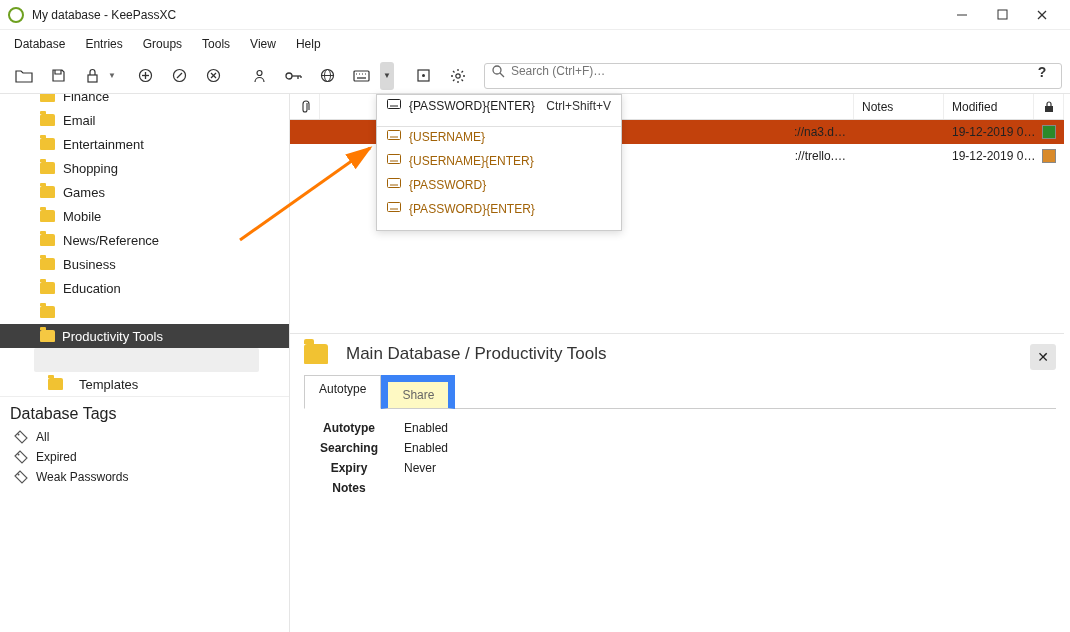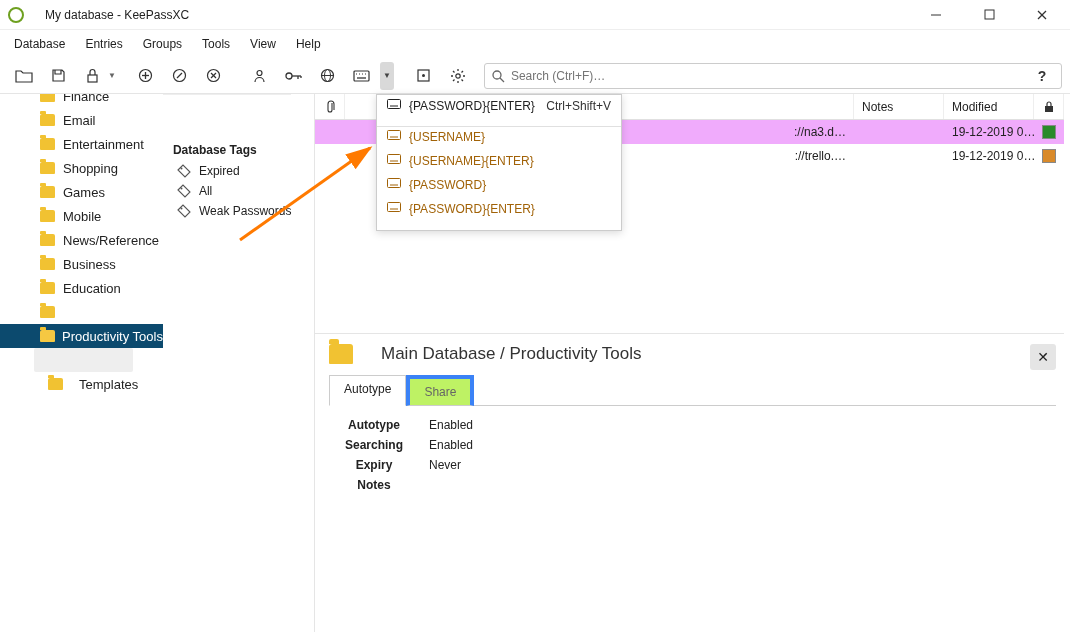--- a/index.html
+++ b/index.html
@@ -1,62 +1,62 @@
 <!DOCTYPE html>
 <html><head>
 <meta charset="utf-8">
 <style>
 * { box-sizing: border-box; margin: 0; padding: 0; font-family: "Segoe UI", Tahoma, sans-serif; }
 body { background: #fff; width: 1070px; height: 632px; overflow: hidden; color: #222; font-size: 13px; }
 
 
-.titlebar { height: 30px; display: flex; align-items: center; padding: 0 8px; border-bottom: 1px solid #eee; gap: 13px; }
+.titlebar { height: 30px; display: flex; align-items: center; padding: 0 8px; border-bottom: 1px solid #eee; }
 .titlebar .app-icon { width: 16px; height: 16px; border-radius: 50%; border: 2px solid #6ea020; margin-right: 8px; position: relative; }
 .titlebar .title-text { flex: 1; font-size: 12px; }
 .titlebar .win-btn { width: 40px; height: 28px; display: flex; align-items: center; justify-content: center; font-size: 14px; }
 
 
 .menubar { height: 28px; display: flex; align-items: center; padding: 0 4px; }
 .menubar .mitem { padding: 4px 10px; font-size: 12px; }
 
 
 .toolbar { height: 36px; display: flex; align-items: center; padding: 0 8px; border-bottom: 1px solid #e5e5e5; gap: 2px; }
 .tbtn { width: 32px; height: 28px; display: flex; align-items: center; justify-content: center; color: #333; border-radius: 3px; }
 .tbtn.active-drop { background: #d9d9d9; }
 .tsep { width: 10px; }
 .tcaret { font-size: 8px; color: #666; margin-left: -2px; }
-.search-wrap { flex: 1; margin-left: 8px; display: flex; align-items: center; border: 1px solid #ccc; border-radius: 3px; height: 26px; padding: 0 6px; }
+.search-wrap { flex: 1; margin-left: 8px; display: flex; align-items: flex-start; border: 1px solid #ccc; border-radius: 3px; height: 26px; padding: 0 6px; }
 .search-wrap input { flex: 1; border: none; outline: none; font-size: 12px; background: transparent; }
 .help-btn { width: 26px; text-align: center; font-size: 14px; font-weight: bold; color: #333; }
 
 
 .main { display: flex; height: calc(632px - 30px - 28px - 36px); }
-.sidebar { width: 315px; border-right: 1px solid #e5e5e5; position: relative; overflow: hidden; display: flex; flex-direction: row; }
+.sidebar { width: 290px; border-right: 1px solid #e5e5e5; position: relative; overflow: hidden; display: flex; flex-direction: column; }
 .tree { flex: 0 0 auto; padding-top: 2px; overflow: hidden; }
 .tree-item { height: 24px; display: flex; align-items: center; padding-left: 40px; gap: 8px; }
-.tree-item.selected { background: #0c4a6e; color: #fff; gap: 7px; }
+.tree-item.selected { background: #404040; color: #fff; gap: 7px; }
 .tree-item.selected .folder-icon { filter: brightness(1); }
 .tree-item.sub { padding-left: 48px; gap: 16px; }
 .folder-icon { width: 15px; height: 12px; background: #f1c232; border-radius: 2px 2px 1px 1px; position: relative; }
 .folder-icon::before { content: ''; position: absolute; top: -3px; left: 0; width: 6px; height: 3px; background: #f1c232; border-radius: 1px 1px 0 0; }
 .folder-icon.open { background: #f5c842; }
 .blur-item { height: 24px; margin: 0 30px 0 34px; background: #eee; border-radius: 2px; }
 
 .tags-section { border-top: 1px solid #eee; padding: 6px 0 0 8px; }
-.tags-header { font-weight: 700; font-size: 12px; padding: 2px 0 4px 2px; margin-top: 40px; }
+.tags-header { font-weight: 400; font-size: 16px; padding: 2px 0 4px 2px; }
 .tag-item { display: flex; align-items: center; gap: 8px; padding: 3px 0 3px 6px; font-size: 12px; }
 
 .content { flex: 1; display: flex; flex-direction: column; position: relative; }
 
 
 .table-area { height: 240px; border-bottom: 1px solid #e5e5e5; position: relative; margin-right: 6px; overflow: hidden; }
 .thead { display: flex; height: 26px; align-items: center; border-bottom: 1px solid #e0e0e0; background: #fff; }
 .th { padding: 0 8px; font-size: 12px; border-right: 1px solid #eee; display: flex; align-items: center; height: 100%; }
 .trow { display: flex; height: 24px; align-items: center; }
-.trow.sel { background: #f0abfc; }
+.trow.sel { background: #c2410c; }
 .td { padding: 0 8px; font-size: 12px; overflow: hidden; white-space: nowrap; text-overflow: ellipsis; display: flex; align-items: center; height: 100%; }
 .swatch { width: 14px; height: 14px; border: 1px solid #888; }
 
 .col-clip { width: 30px; justify-content: center; }
 .col-notes { width: 90px; }
 .col-mod { width: 90px; }
 .col-lock { width: 30px; justify-content: center; }
 
 
 .dropdown { position: absolute; left: 376px; top: 94px; width: 246px; background: #fff; border: 1px solid #ccc; box-shadow: 0 2px 8px rgba(0,0,0,0.15); z-index: 50; padding: 4px 0; }
@@ -65,30 +65,30 @@
 .dd-item .dd-short { color: #333; font-size: 12px; }
 .dd-sep { height: 1px; background: #e0e0e0; margin: 3px 0; }
 .dd-item.dim { color: #a16207; }
 .kbd-icon { width: 14px; display: inline-block; }
 
 
 .arrow-svg { position: absolute; left: 230px; top: 130px; z-index: 40; pointer-events: none; }
 
 
 .details { flex: 1; padding: 10px 14px; position: relative; }
-.details-head { display: flex; align-items: center; gap: 28px; margin-bottom: 10px; }
+.details-head { display: flex; align-items: center; gap: 18px; margin-bottom: 10px; }
 .big-folder { width: 24px; height: 20px; background: #f1c232; border-radius: 3px 3px 1px 1px; position: relative; }
 .big-folder::before { content: ''; position: absolute; top: -5px; left: 0; width: 10px; height: 5px; background: #f1c232; border-radius: 2px 2px 0 0; }
 .details-title { font-size: 17px; color: #333; }
 .close-details { position: absolute; right: 14px; top: 10px; width: 26px; height: 26px; background: #e5e5e5; border-radius: 3px; display: flex; align-items: center; justify-content: center; font-size: 14px; }
 
 .tabs { display: flex; border-bottom: 1px solid #ccc; margin-bottom: 12px; }
 .tab { padding: 6px 14px; font-size: 12px; border: 1px solid transparent; position: relative; top: 1px; color: #666; }
 .tab.active { border: 1px solid #ccc; border-bottom: 1px solid #fff; background: #fff; color: #222; }
-.tab.inactive { background: #bef264; border: 4px solid #3b82f6; border-bottom: 1px solid #ccc; }
+.tab.inactive { background: #fef9c3; border: 7px solid #3b82f6; border-bottom: 1px solid #ccc; }
 
 .kv { display: flex; margin-bottom: 6px; font-size: 12px; }
 .kv .k { width: 100px; text-align: center; font-weight: 600; padding-right: 10px; }
 .kv .v { flex: 1; }
 
 svg { display: block; }
 </style>
 </head>
 <body>
 
@@ -273,28 +273,28 @@
         </div>
       </div>
     <div class="tags-section">
       <div class="tags-header">Database Tags</div>
       <div id="tags-list">
           <div class="tag-item">
             <svg width="14" height="14" viewBox="0 0 14 14">
               <path d="M1 6 L6 1 L13 8 L8 13 Z" fill="none" stroke="#555" stroke-width="1.1"></path>
               <circle cx="4.5" cy="4.5" r="1" fill="#555"></circle>
             </svg>
-            <span>Expired</span>
+            <span>All</span>
           </div>
           <div class="tag-item">
             <svg width="14" height="14" viewBox="0 0 14 14">
               <path d="M1 6 L6 1 L13 8 L8 13 Z" fill="none" stroke="#555" stroke-width="1.1"></path>
               <circle cx="4.5" cy="4.5" r="1" fill="#555"></circle>
             </svg>
-            <span>All</span>
+            <span>Expired</span>
           </div>
           <div class="tag-item">
             <svg width="14" height="14" viewBox="0 0 14 14">
               <path d="M1 6 L6 1 L13 8 L8 13 Z" fill="none" stroke="#555" stroke-width="1.1"></path>
               <circle cx="4.5" cy="4.5" r="1" fill="#555"></circle>
             </svg>
             <span>Weak Passwords</span>
           </div>
         </div>
     </div>

